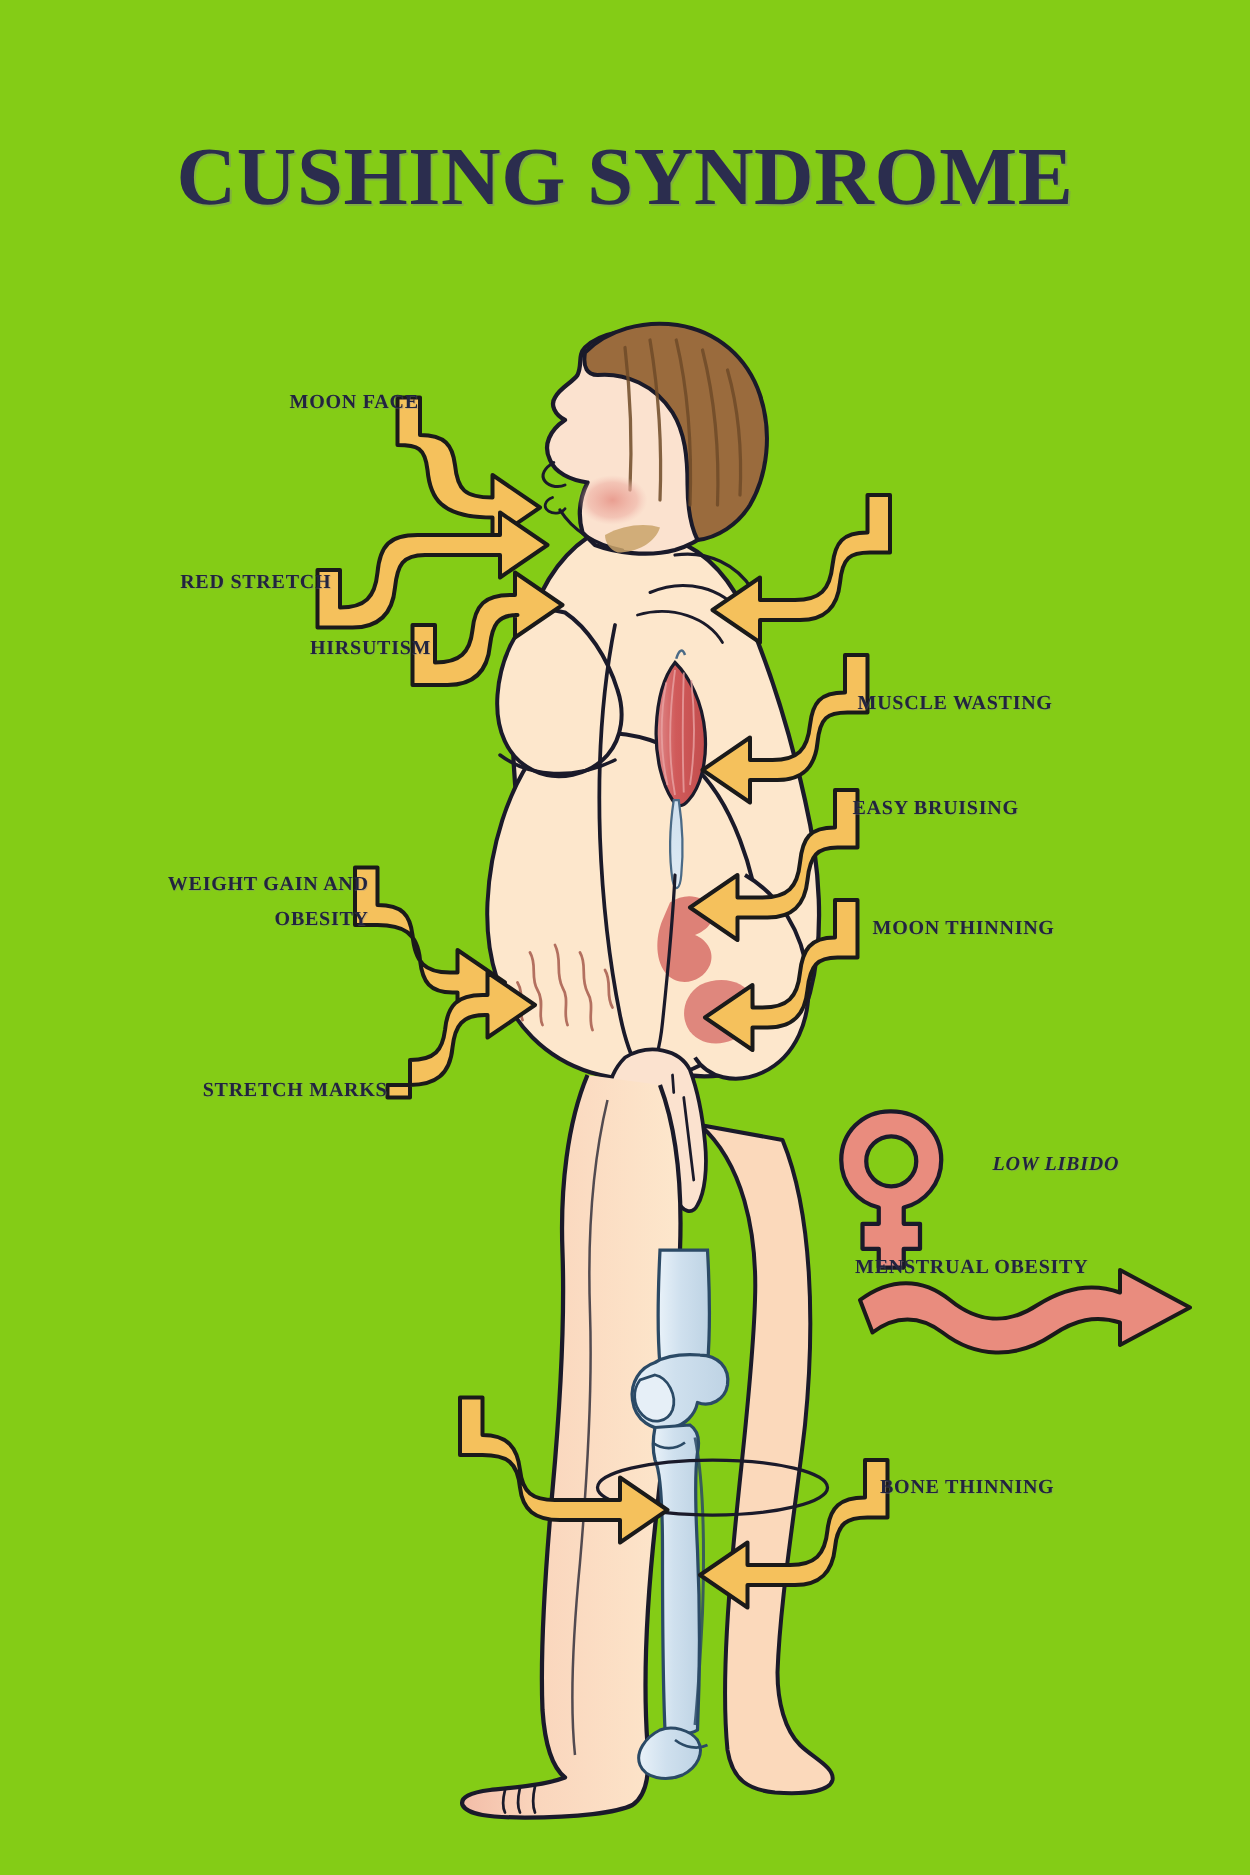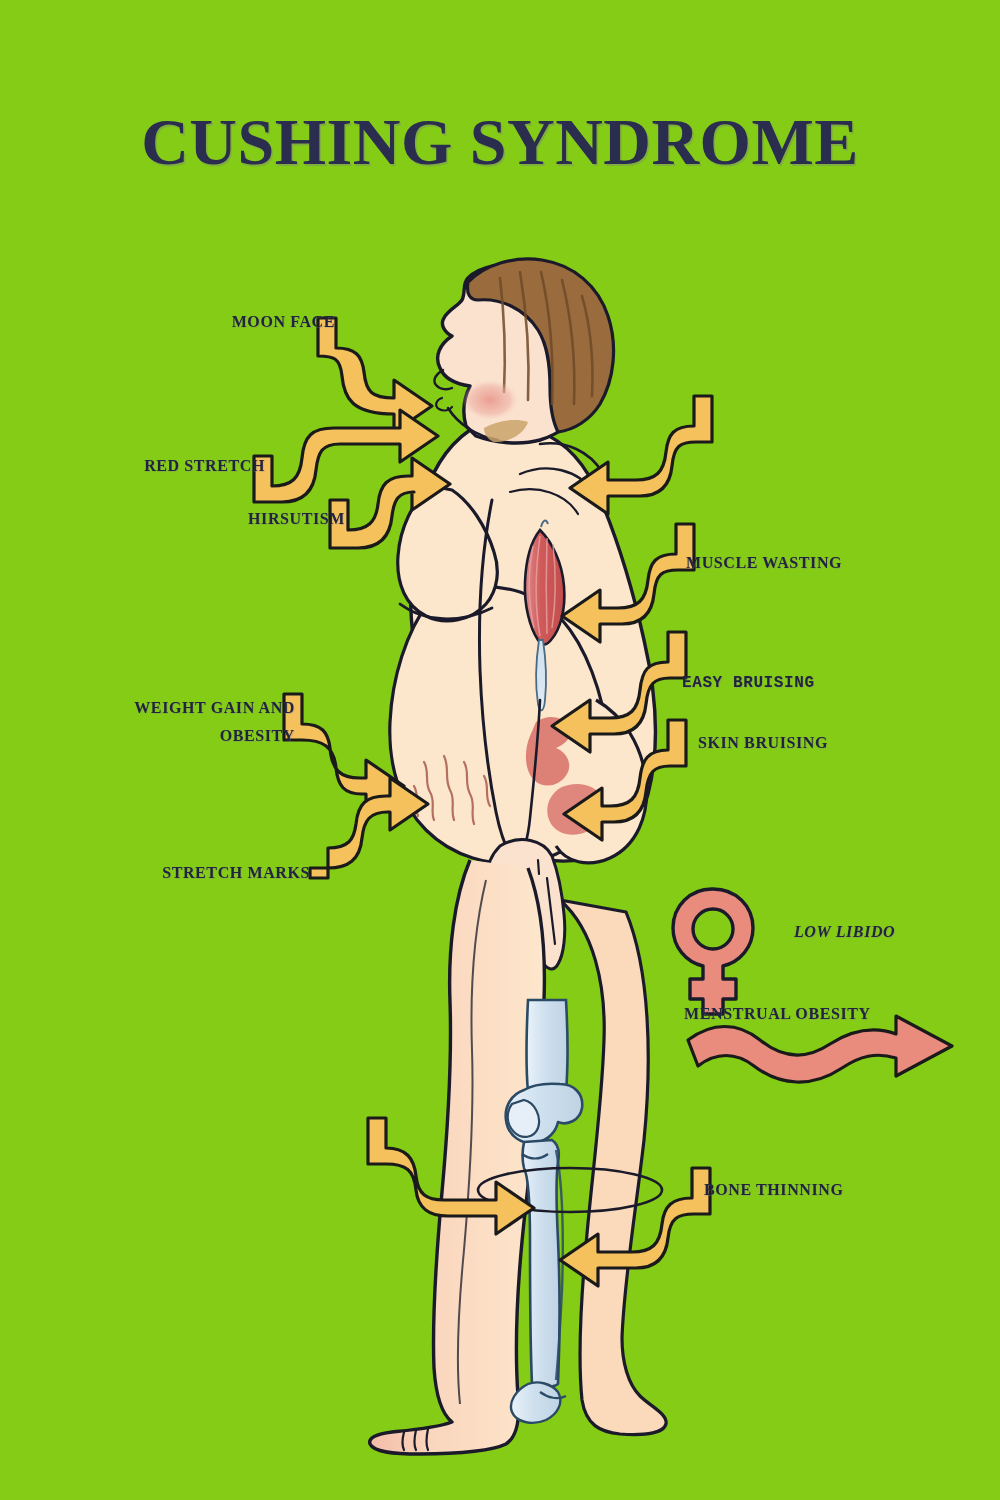--- a/index.html
+++ b/index.html
@@ -525,23 +525,23 @@
 
   <div class="label center-align" style="left:40px; top:694px; width:255px;">WEIGHT GAIN AND
 OBESITY</div>
 
   <div class="label right-align" style="left:40px; top:859px; width:270px;">STRETCH MARKS</div>
 
 
 
   <div class="label left-align" style="left:686px; top:533px; width:300px;margin-top:16px;">MUSCLE WASTING</div>
 
-  <div class="label left-align" style="left:682px; top:669px; width:290px;font-family:Liberation Mono, monospace;">EASY BRUISING</div>
-
-  <div class="label left-align" style="left:698px; top:729px; width:290px;">SKIN BRUISING</div>
+  <div class="label left-align" style="left:682px; top:633px; width:290px;">EASY BRUISING</div>
+
+  <div class="label left-align" style="left:698px; top:729px; width:290px;">MOON THINNING</div>
 
   <div class="label left-align" style="left:794px; top:918px; width:240px;font-style:italic;">LOW LIBIDO</div>
 
   <div class="label left-align" style="left:684px; top:1000px; width:310px;">MENSTRUAL OBESITY</div>
 
   <div class="label left-align" style="left:704px; top:1176px; width:290px;">BONE THINNING</div>
 
 </div>
 
 </body></html>

